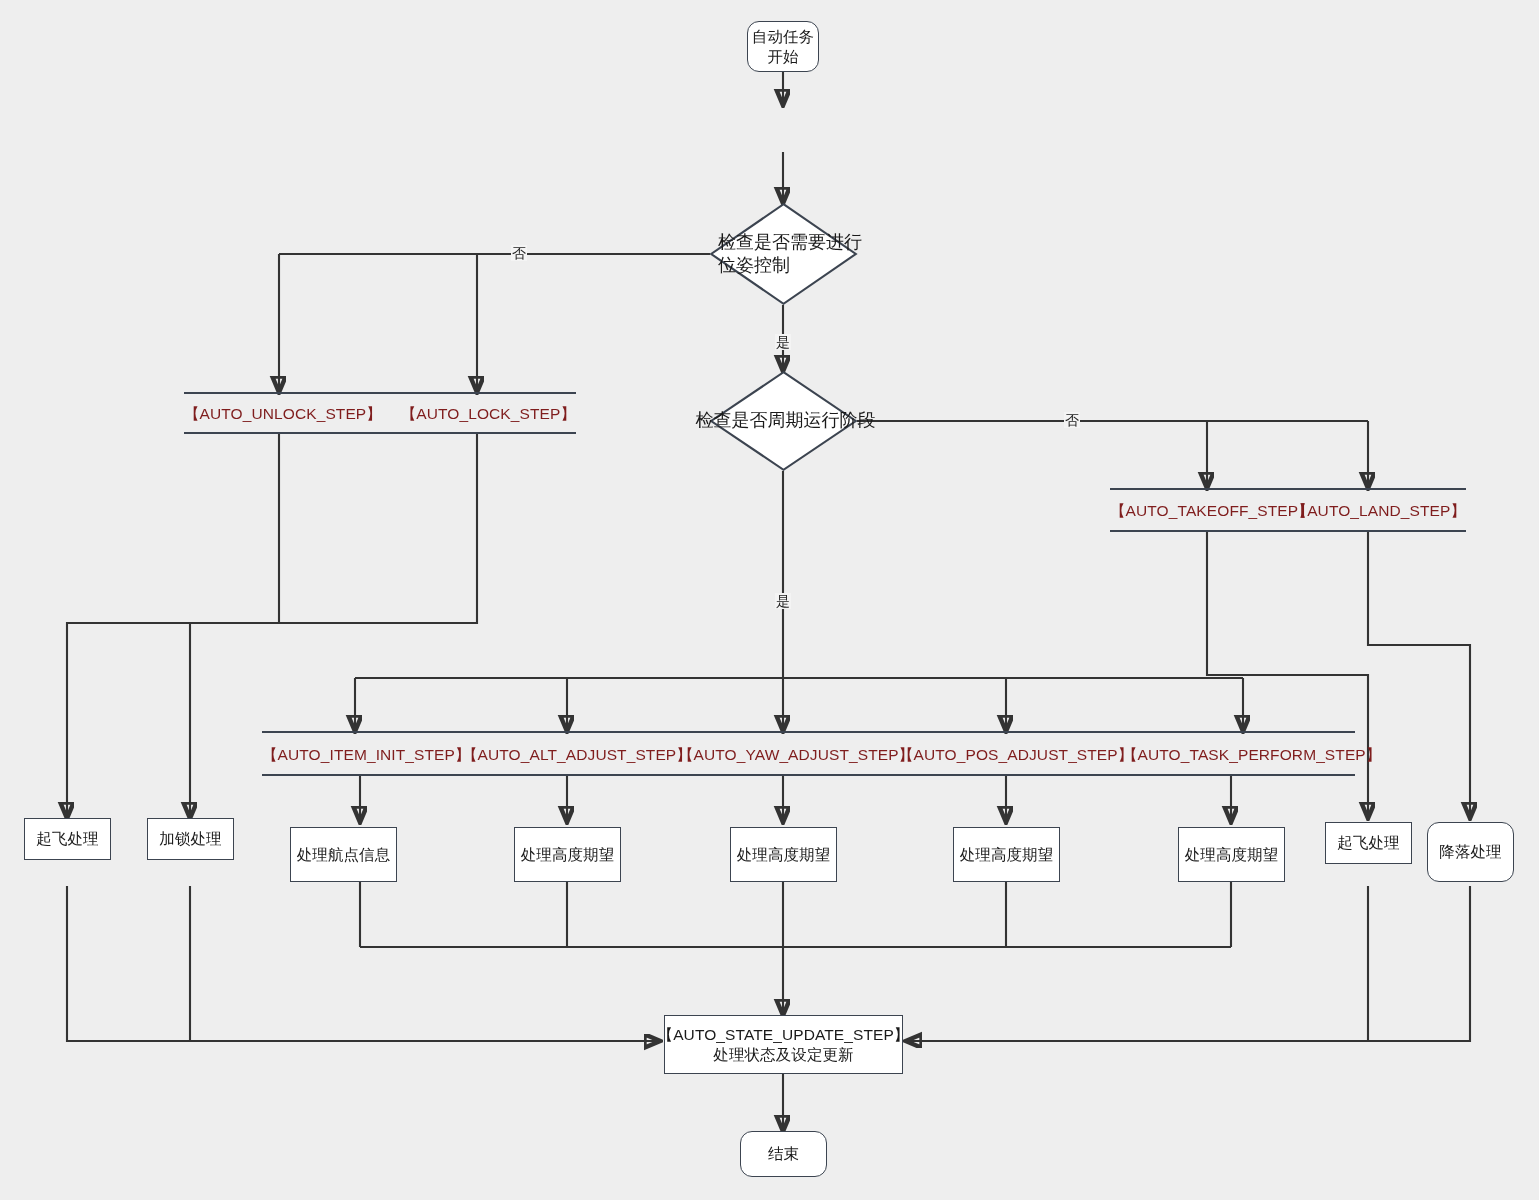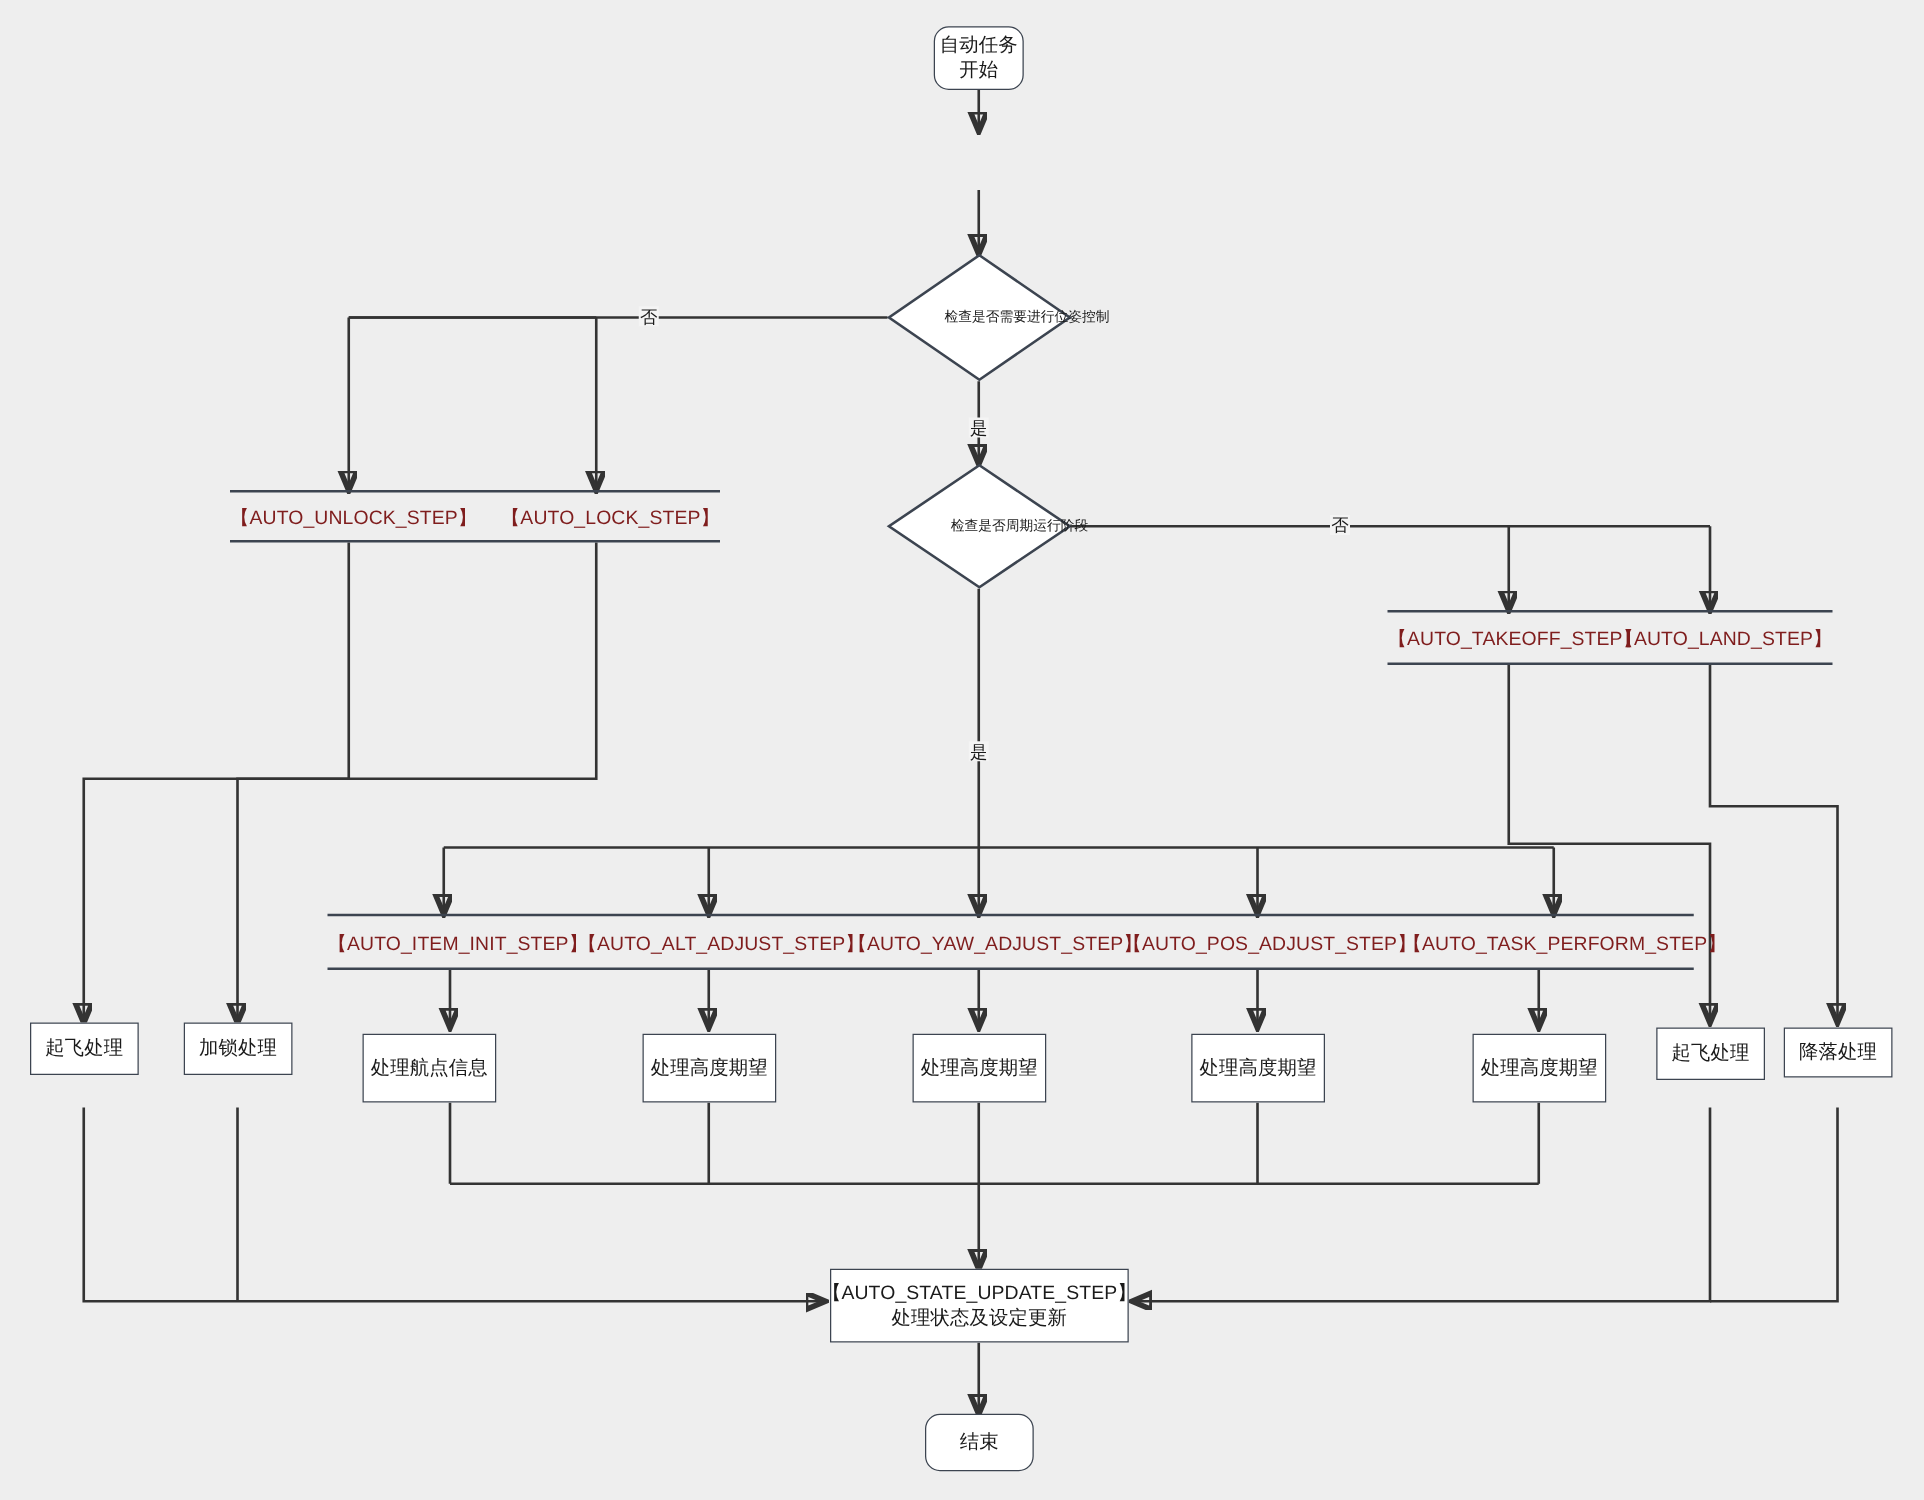--- a/index.html
+++ b/index.html
@@ -64,25 +64,24 @@
   }
   .diamond svg { position:absolute; left:0; top:0; overflow: visible; }
   .diamond .dtext {
     position: absolute;
     left: 0; top: 0;
     width: 100%; height: 100%;
     display: flex;
     align-items: center;
     justify-content: center;
     text-align: left;
-    font-size: 11px;
+    font-size: 18px;
     color: #1a1a1a;
     line-height: 1.3;
     pointer-events: none;
-    margin-left: 30px;
   }
   .edgelabel {
     position: absolute;
     background: #f4f4f4;
     font-size: 14px;
     color: #1a1a1a;
     padding: 0 1px;
     line-height: 1.15;
   }
 </style>
@@ -191,19 +190,19 @@
   <div class="node proc" style="left:24px; top:818px; width:87px; height:42px;">起飞处理</div>
   <div class="node proc" style="left:147px; top:818px; width:87px; height:42px;">加锁处理</div>
 
   <div class="node proc" style="left:290px; top:827px; width:107px; height:55px;">处理航点信息</div>
   <div class="node proc" style="left:514px; top:827px; width:107px; height:55px;">处理高度期望</div>
   <div class="node proc" style="left:730px; top:827px; width:107px; height:55px;">处理高度期望</div>
   <div class="node proc" style="left:953px; top:827px; width:107px; height:55px;">处理高度期望</div>
   <div class="node proc" style="left:1178px; top:827px; width:107px; height:55px;">处理高度期望</div>
 
   <div class="node proc" style="left:1325px; top:822px; width:87px; height:42px;">起飞处理</div>
-  <div class="node proc" style="left:1427px; top:822px; width:87px; height:40px;">降落处理</div>
+  <div class="node proc" style="left:1427px; top:822px; width:87px; height:60px;border-radius:12px;">降落处理</div>
 
   <div class="node proc" style="left:664px; top:1015px; width:239px; height:59px;">【AUTO_STATE_UPDATE_STEP】处理状态及设定更新</div>
 
   <div class="node terminal" style="left:740px; top:1131px; width:87px; height:46px;">结束</div>
 
 </div>
 
 </body></html>

